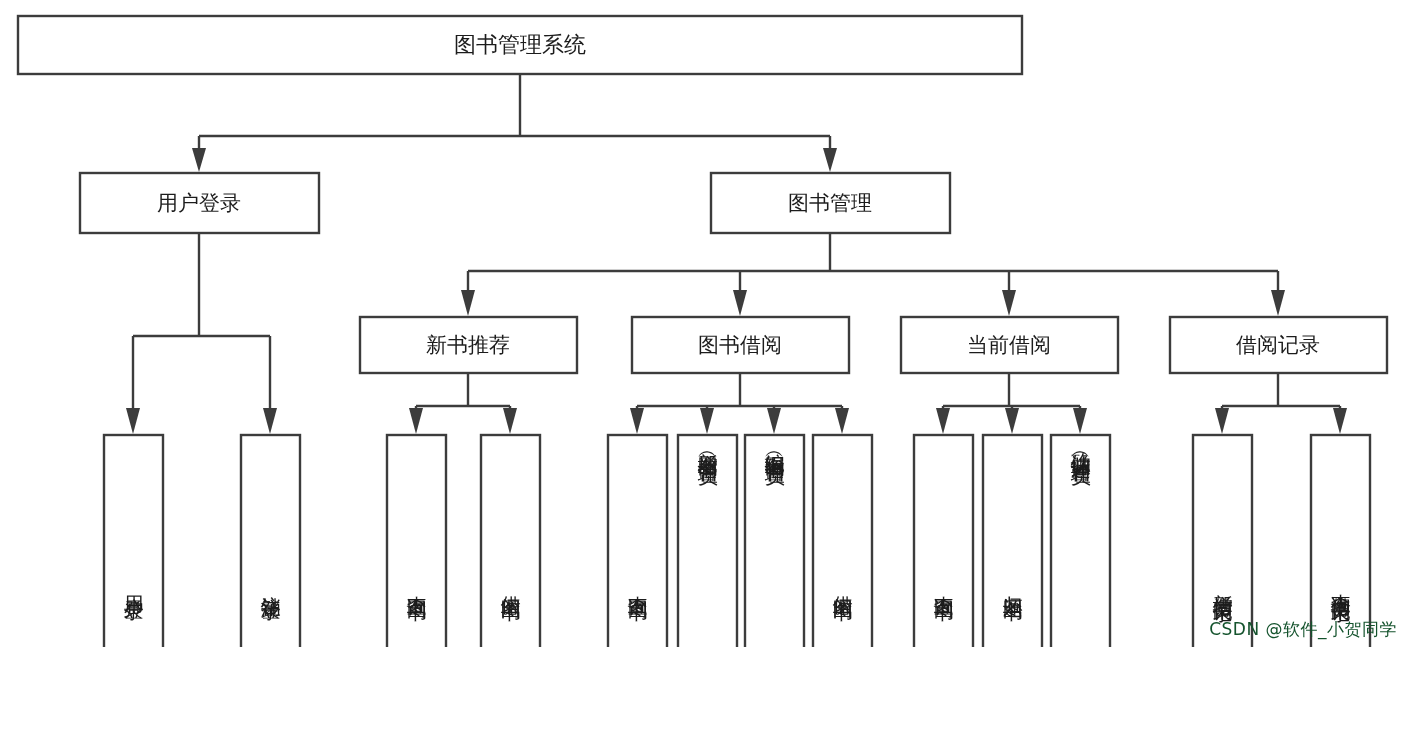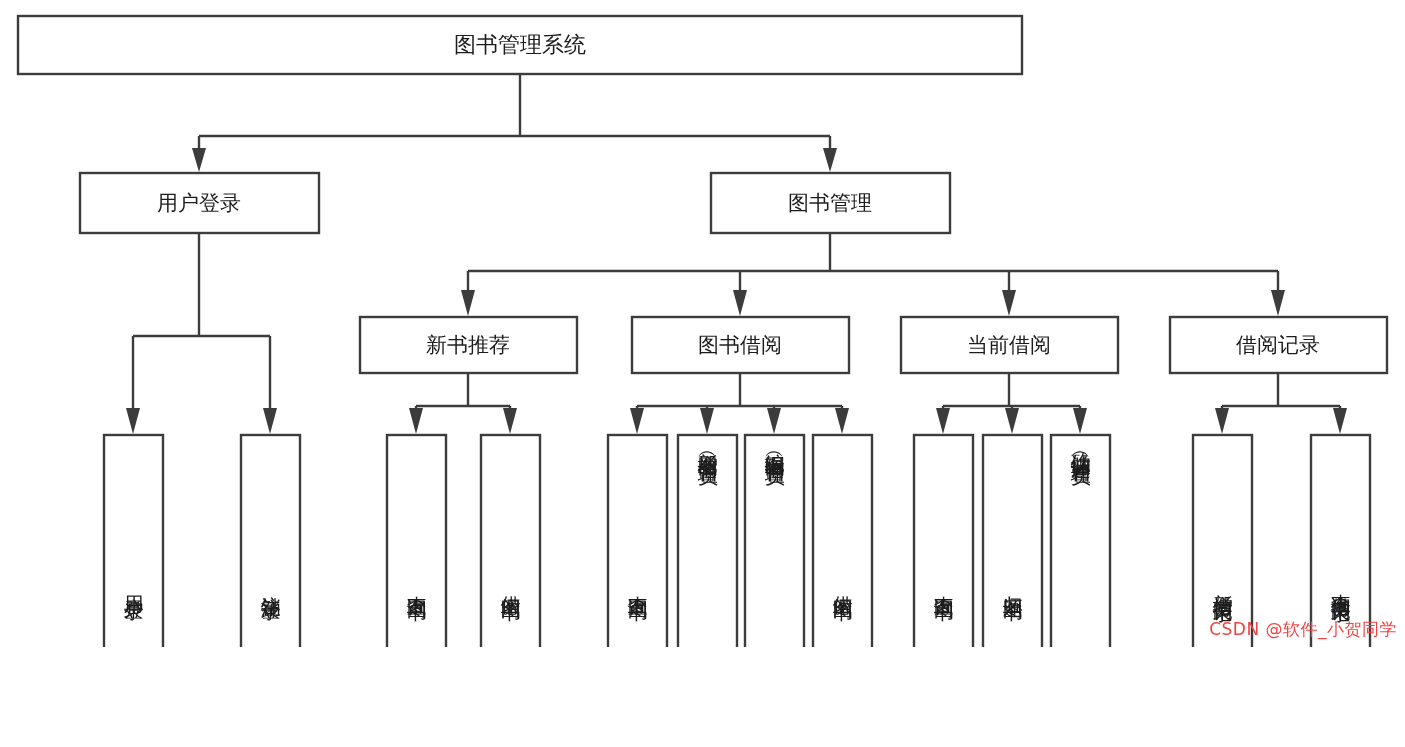--- a/index.html
+++ b/index.html
@@ -66,21 +66,21 @@
     letter-spacing: 2px;
     white-space: nowrap;
     text-align: center;
   }
   #watermark {
     position: absolute;
     right: 8px;
     bottom: 6px;
     font-family: "DejaVu Sans", "Liberation Sans", sans-serif;
     font-size: 17px;
-    color: #ef4444;
+    color: #14532d;
     letter-spacing: 0.5px;
     white-space: nowrap;
     pointer-events: none;
   }
 </style>
 </head>
 <body>
 
 <div id="diagram-root">
 

